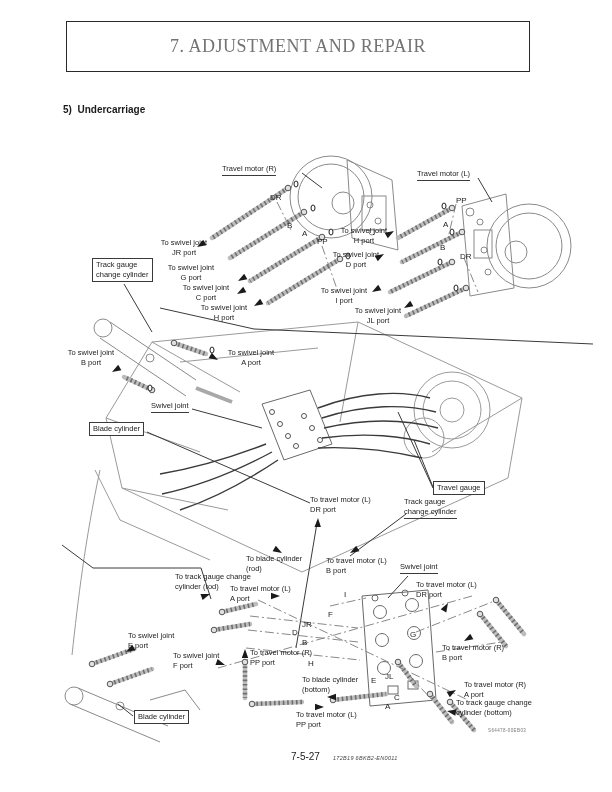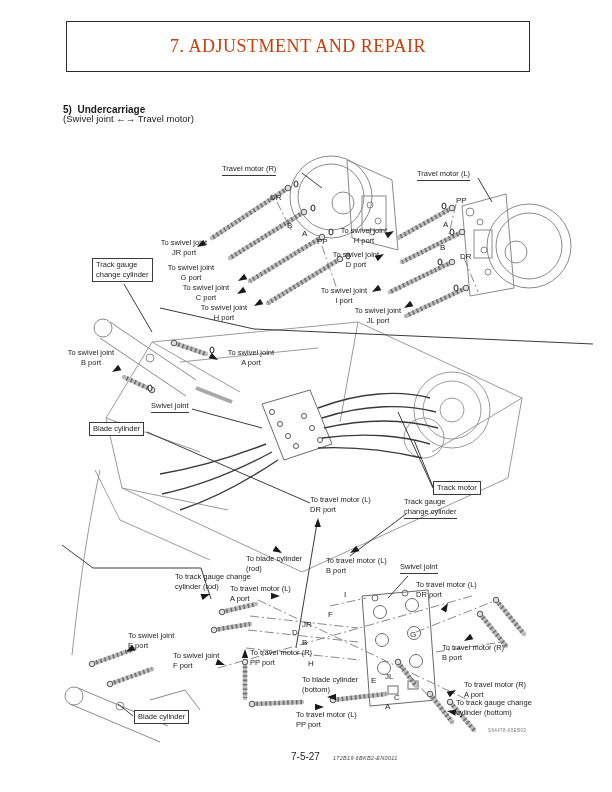--- a/index.html
+++ b/index.html
@@ -1,21 +1,21 @@
 <!DOCTYPE html>
 <html><head>
 <meta charset="utf-8">
 <style>
   html,body{margin:0;padding:0;background:#e8e8e8;}
   .page{position:relative;width:612px;height:792px;background:#ffffff;margin:0 auto;
         font-family:"Liberation Sans",sans-serif;color:#1a1a1a;overflow:hidden;}
   
   .header-box{position:absolute;left:66px;top:21px;width:462px;height:49px;
               border:1.5px solid #2a2a2a;display:flex;align-items:center;justify-content:center;}
-  .header-title{font-family:"Liberation Serif",serif;font-size:18px;letter-spacing:.5px;color:#c2410c;text-align:center;}
+  .header-title{font-family:"Liberation Serif",serif;font-size:18px;letter-spacing:.5px;color:#737373;text-align:center;}
   .section-heading{position:absolute;left:63px;top:104px;font-size:10px;font-weight:bold;white-space:pre;}
   .intro{position:absolute;left:63px;top:112px;font-size:9.5px;line-height:14px;}
   
   .diagram-svg{position:absolute;left:0;top:0;width:612px;height:792px;}
   #diagram-labels{position:absolute;left:0;top:0;width:612px;height:792px;}
   .dlabel{position:absolute;font-size:7.5px;line-height:1.3;white-space:pre-line;color:#1c1c1c;}
   .dlabel.boxed{border:1px solid #3a3a3a;background:#fff;padding:1px 3px;}
   .dlabel.underlined{border-bottom:1px solid #3a3a3a;padding-bottom:1px;}
   .point-label{font-size:8px;color:#222;text-align:right;}
   .callout{background:transparent;}
@@ -28,21 +28,20 @@
 <body>
 
 <div class="page">
 
   <div class="header-box">
     <div class="header-title">7. ADJUSTMENT AND REPAIR</div>
   </div>
 
   <div class="section-heading">5)  Undercarriage</div>
   <div class="intro">
-    <div>(Swivel joint ←→ Travel motor)</div>
   </div>
 
   <svg class="diagram-svg" id="diagram-svg" viewBox="0 0 612 792">
 
     <g stroke="#8a8a8a" fill="none" stroke-width="1">
       <circle cx="331" cy="197" r="41"></circle>
       <circle cx="331" cy="197" r="33"></circle>
       <circle cx="343" cy="203" r="11"></circle>
       <path d="M347,160 L392,180 L398,250 L352,238 Z"></path>
       <rect x="362" y="196" width="24" height="34"></rect>
@@ -263,21 +262,21 @@
       </g>
   </svg>
 
   <div id="diagram-labels">
       <div class="dlabel callout underlined" style="left: 222px; top: 164px;">Travel motor (R)</div>
       <div class="dlabel callout underlined" style="left: 417px; top: 169px;">Travel motor (L)</div>
       <div class="dlabel callout boxed" style="left: 92px; top: 258px;">Track gauge
 change cylinder</div>
       <div class="dlabel callout underlined" style="left: 151px; top: 401px;">Swivel joint</div>
       <div class="dlabel callout boxed" style="left: 89px; top: 422px;">Blade cylinder</div>
-      <div class="dlabel callout boxed" style="left: 433px; top: 481px;">Track motor</div>
+      <div class="dlabel callout boxed" style="left: 433px; top: 481px;">Travel gauge</div>
       <div class="dlabel callout underlined" style="left: 404px; top: 497px;">Track gauge
 change cylinder</div>
       <div class="dlabel callout underlined" style="left: 400px; top: 562px;">Swivel joint</div>
       <div class="dlabel callout boxed" style="left: 134px; top: 710px;">Blade cylinder</div>
       <div class="dlabel port-label" style="left: 158px; top: 238px; width: 52px; text-align: center;">To swivel joint
 JR port</div>
       <div class="dlabel port-label" style="left: 165px; top: 263px; width: 52px; text-align: center;">To swivel joint
 G port</div>
       <div class="dlabel port-label" style="left: 180px; top: 283px; width: 52px; text-align: center;">To swivel joint
 C port</div>

